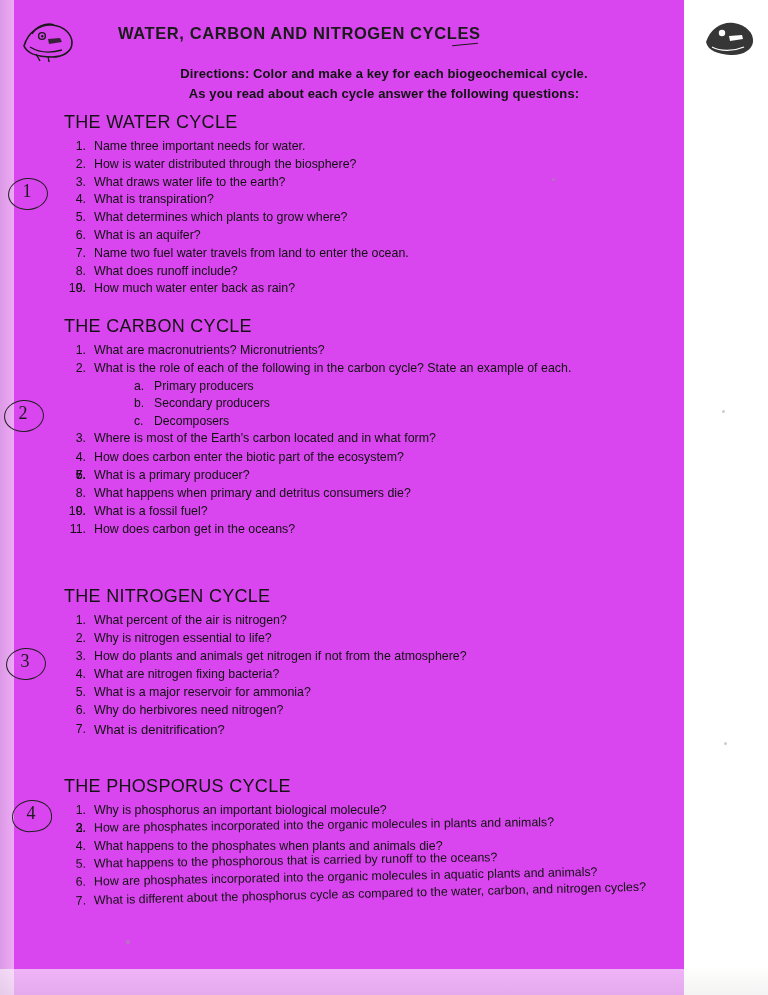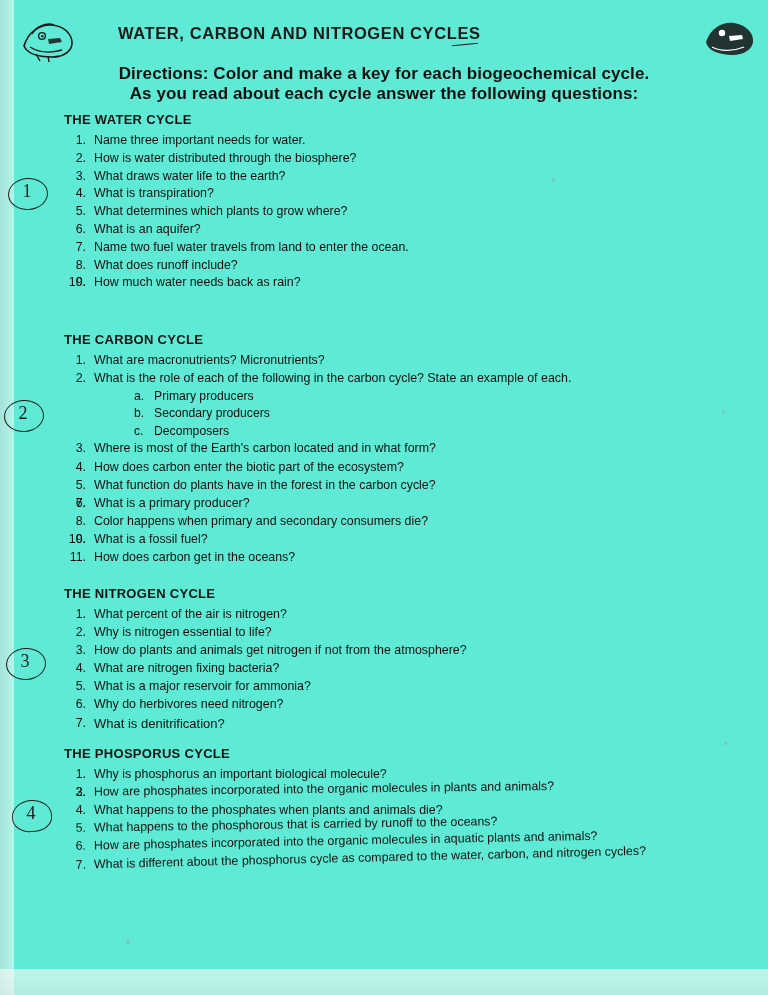--- a/index.html
+++ b/index.html
@@ -11,23 +11,23 @@
     width: 768px;
     height: 995px;
     overflow: hidden;
     font-family: "Liberation Sans", sans-serif;
     color: #111111;
     position: relative;
   }
 
   .page {
     position: relative;
-    width: 768px;
+    width: 684px;
     height: 995px;
-    background: #5eead4;
+    background: #d946ef;
   }
 
   
   .scan-edge-left {
     position: absolute;
     left: 0; top: 0;
     width: 14px; height: 995px;
     background: linear-gradient(to right, #dedede, #fdfdfb);
     opacity: .55;
   }
@@ -76,35 +76,35 @@
 
   
   .directions {
     position: absolute;
     left: 0;
     top: 64px;
     width: 768px;
     text-align: center;
   }
   .directions .line {
-    font-size: 17px;
+    font-size: 13px;
     font-weight: bold;
     line-height: 20px;
     letter-spacing: .1px;
   }
 
   
   .section {
     position: absolute;
     left: 64px;
     width: 680px;
   }
   .section-title {
-    font-size: 13px;
-    font-weight: bold;
+    font-size: 18px;
+    font-weight: normal;
     letter-spacing: .3px;
     margin: 0 0 5px 0;
     color: #131313;
   }
   ol.qlist {
     list-style: none;
     margin: 0;
     padding: 0;
   }
   ol.qlist > li {
@@ -137,23 +137,23 @@
   ul.sublist > li > .sub-num {
     position: absolute;
     left: 40px;
     width: 14px;
     text-align: left;
     font-size: 12.2px;
   }
 
   
   #sec-water     { top: 112px; }
-  #sec-carbon    { top: 316px; margin-top: 16px; }
+  #sec-carbon    { top: 316px; }
   #sec-nitrogen  { top: 586px; }
-  #sec-phosporus { top: 746px; }
+  #sec-phosporus { top: 776px; }
 
   
   #sec-water ol.qlist > li { line-height: 17.3px; }
 
   
   .circle-num {
     position: absolute;
     width: 40px;
     height: 34px;
     font-family: "Liberation Serif", serif;
@@ -259,42 +259,42 @@
     <ol class="qlist">
       <li><span class="num">1.</span><span>Name three important needs for water.</span></li>
       <li><span class="num">2.</span><span>How is water distributed through the biosphere?</span></li>
       <li><span class="num">3.</span><span>What draws water life to the earth?</span></li>
       <li><span class="num">4.</span><span>What is transpiration?</span></li>
       <li><span class="num">5.</span><span>What determines which plants to grow where?</span></li>
       <li><span class="num">6.</span><span>What is an aquifer?</span></li>
       <li><span class="num">7.</span><span>Name two fuel water travels from land to enter the ocean.</span></li>
       <li><span class="num">8.</span><span>What does runoff include?</span></li>
       <li><span class="num">9.</span></li>
-      <li><span class="num">10.</span><span>How much water needs back as rain?</span></li>
+      <li><span class="num">10.</span><span>How much water enter back as rain?</span></li>
     </ol>
   </div>
 
   <div class="section" id="sec-carbon">
     <div class="section-title">THE CARBON CYCLE</div>
     <ol class="qlist">
       <li><span class="num">1.</span><span>What are macronutrients?  Micronutrients?</span></li>
       <li>
         <span class="num">2.</span><span>What is the role of each of the following in the carbon cycle?  State an example of each.</span>
         <ul class="sublist">
           <li><span class="sub-num">a.</span><span>Primary producers</span></li>
           <li><span class="sub-num">b.</span><span>Secondary producers</span></li>
           <li><span class="sub-num">c.</span><span>Decomposers</span></li>
         </ul>
       </li>
       <li><span class="num">3.</span><span>Where is most of the Earth's carbon located and in what form?</span></li>
       <li><span class="num">4.</span><span>How does carbon enter the biotic part of the ecosystem?</span></li>
-      <li><span class="num">5.</span><span>What function do plants have in the forest in the carbon cycle?</span></li>
+      <li><span class="num">5.</span></li>
       <li><span class="num">6.</span></li>
       <li><span class="num">7.</span><span>What is a primary producer?</span></li>
-      <li><span class="num">8.</span><span>Color happens when primary and secondary consumers die?</span></li>
+      <li><span class="num">8.</span><span>What happens when primary and detritus consumers die?</span></li>
       <li><span class="num">9.</span></li>
       <li><span class="num">10.</span><span>What is a fossil fuel?</span></li>
       <li><span class="num">11.</span><span>How does carbon get in the oceans?</span></li>
     </ol>
   </div>
 
   <div class="section" id="sec-nitrogen">
     <div class="section-title">THE NITROGEN CYCLE</div>
     <ol class="qlist">
       <li><span class="num">1.</span><span>What percent of the air is nitrogen?</span></li>

